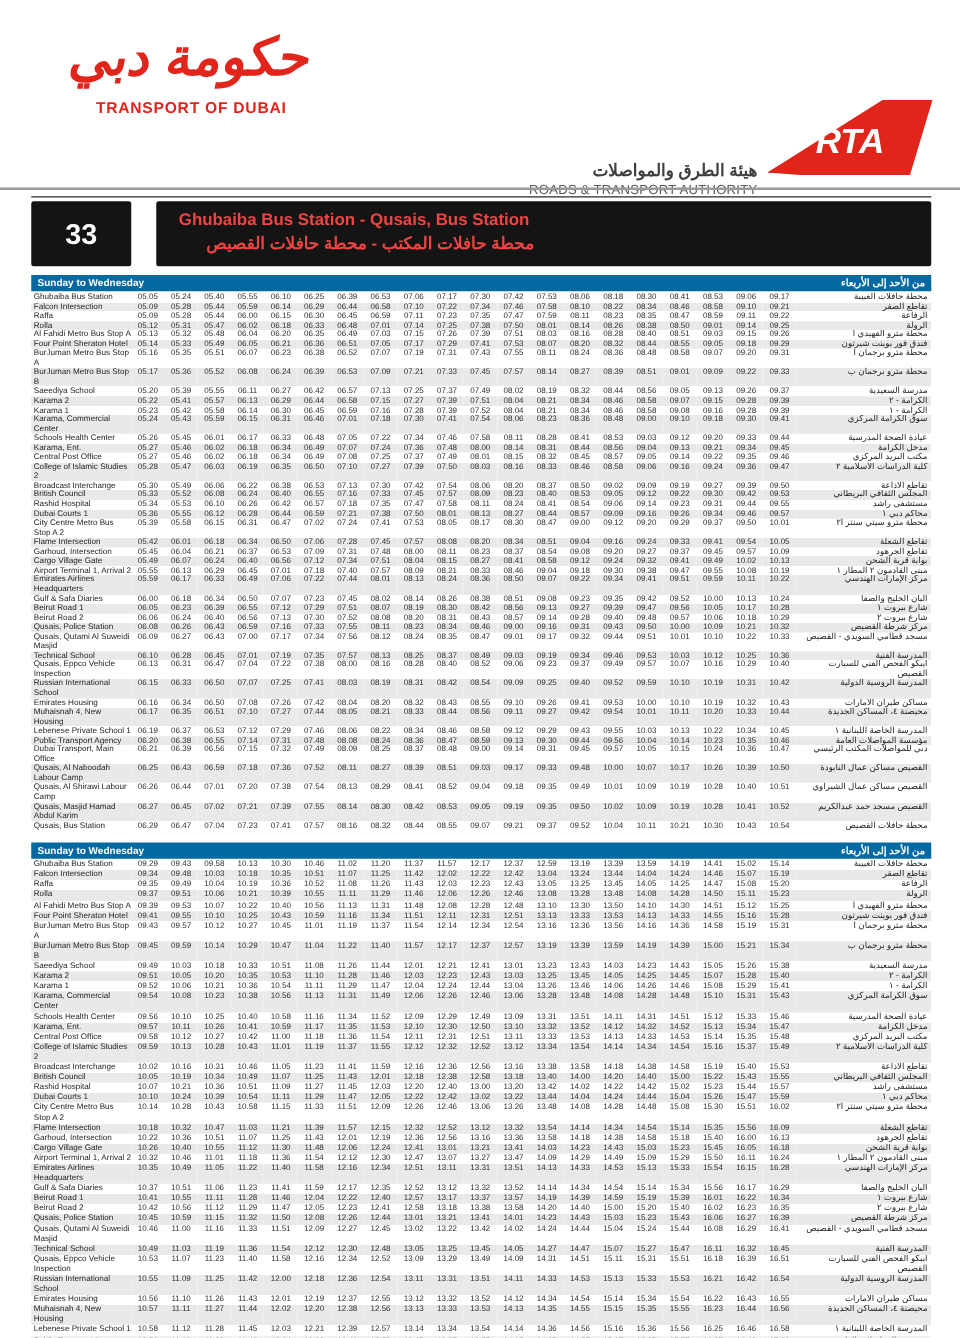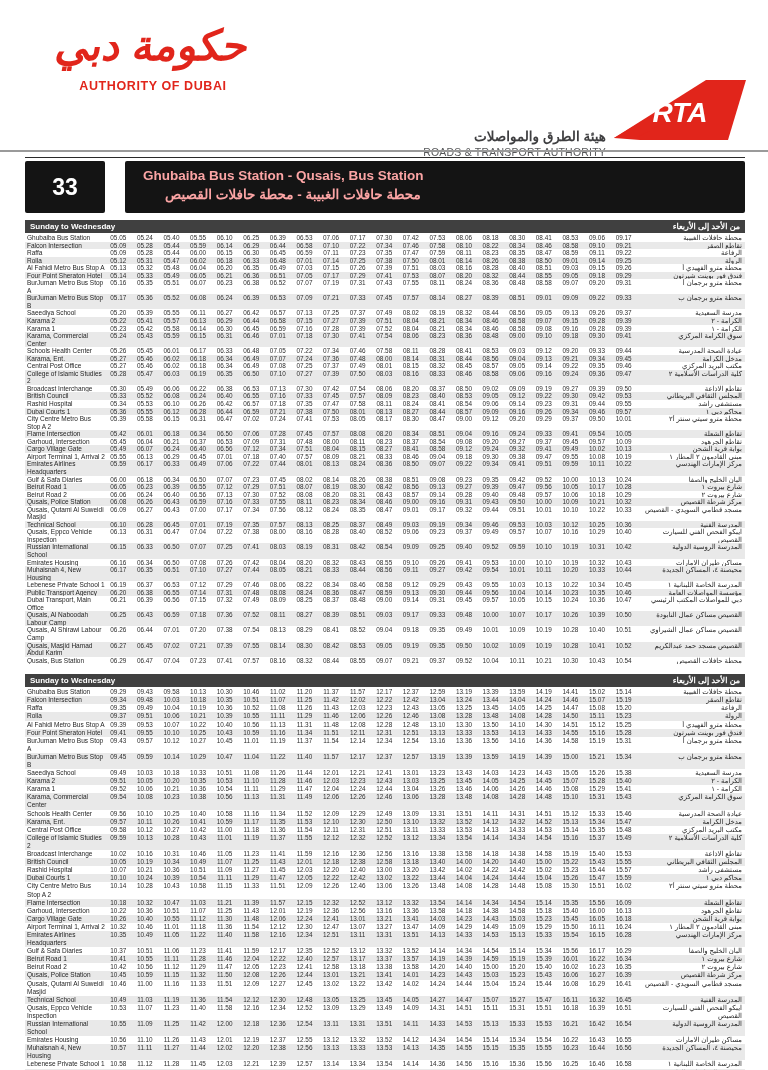--- a/index.html
+++ b/index.html
@@ -21,68 +21,68 @@
   .auth-en { font-size:10.5px; font-weight:normal; color:#57585a; margin-top:2px; letter-spacing:.2px; }
   .rta-logo { position:absolute; right:22px; top:74px; width:132px; height:70px; }
   .divider { position:absolute; top:150px; left:0; width:768px; border-top:2px solid #9a9a9a; }
 
   
   .title-wrap { position:absolute; top:157px; left:25px; width:720px; }
   .title-topline { border-top:1.5px solid #2a2a2a; margin-bottom:3px; }
   .titlebar { display:flex; gap:20px; height:52px; }
   .route-box { width:80px; background:#141414; color:#fff; display:flex; align-items:center; justify-content:center;
                font-size:23px; font-weight:bold; border-radius:2px; }
-  .title-box { flex:1; background:#141414; color:#fca5a5; padding:7px 0 0 18px; border-radius:2px; }
+  .title-box { flex:1; background:#141414; color:#ef4444; padding:7px 0 0 18px; border-radius:2px; }
   .title-en { font-size:13.5px; font-weight:bold; }
   .title-ar { font-size:13.5px; font-weight:bold; margin-top:3px; margin-left:22px; direction:rtl; text-align:left; }
 
   
   .tables { position:absolute; top:220px; left:25px; width:720px; }
-  .tbar { display:flex; justify-content:space-between; align-items:center; background:#404040; color:#fff;
+  .tbar { display:flex; justify-content:space-between; align-items:center; background:#0369a1; color:#fff;
           height:13px; padding:0 5px; font-size:8px; font-weight:bold; }
   .tbar .ar-h { direction:rtl; }
   table { border-collapse:collapse; table-layout:fixed; width:720px; margin-top:1px; }
   td { padding:0; vertical-align:top; white-space:nowrap; overflow:hidden; }
   td.stop { width:80px; font-size:6.5px; color:#1e1e1e; padding-left:2px; white-space:normal; line-height:inherit; }
   td.time { font-size:6.4px; color:#2e2e2e; text-align:center; }
   td.ar   { width:108px; font-size:6.9px; color:#1e1e1e; text-align:right; direction:rtl; padding-right:3px; white-space:normal; }
   tr.alt { background:#e9e9e9; }
   .t1 tr { line-height:7.55px; }
   .t2 tr { line-height:8.1px; }
   .gap2 { height:10px; }
 </style>
 </head>
 <body>
 
 <div class="page">
 
   <div class="hdr">
     <div class="gov">
       <div class="gov-ar">حكومة دبي</div>
-      <div class="gov-cap">AUTHORITY OF DUBAI</div>
+      <div class="gov-cap">TRANSPORT OF DUBAI</div>
     </div>
     <div class="auth">
       <div class="auth-ar">هيئة الطرق والمواصلات</div>
       <div class="auth-en">ROADS &amp; TRANSPORT AUTHORITY</div>
     </div>
     <svg class="rta-logo" viewBox="0 0 132 70" aria-hidden="true">
       <polygon points="0,64 92,6 132,6 114,66 26,66" fill="#e1251b"></polygon>
       <polygon points="0,64 40,40 52,48 22,64" fill="#e1251b"></polygon>
       <text x="66" y="48" text-anchor="middle" font-size="28" font-weight="bold" font-style="italic" fill="#ffffff" font-family="Liberation Sans, sans-serif">RTA</text>
     </svg>
     <div class="divider"></div>
   </div>
 
   <div class="title-wrap">
     <div class="title-topline"></div>
     <div class="titlebar">
       <div class="route-box">33</div>
       <div class="title-box">
         <div class="title-en">Ghubaiba Bus Station - Qusais, Bus Station</div>
-        <div class="title-ar">محطة حافلات الغبيبة - محطة حافلات القصيص</div>
+        <div class="title-ar">محطة حافلات المكتب - محطة حافلات القصيص</div>
       </div>
     </div>
   </div>
 
   <div class="tables">
 
     <div class="tbar">
       <span>Sunday to Wednesday</span>
       <span class="ar-h">من الأحد إلى الأربعاء</span>
     </div>

